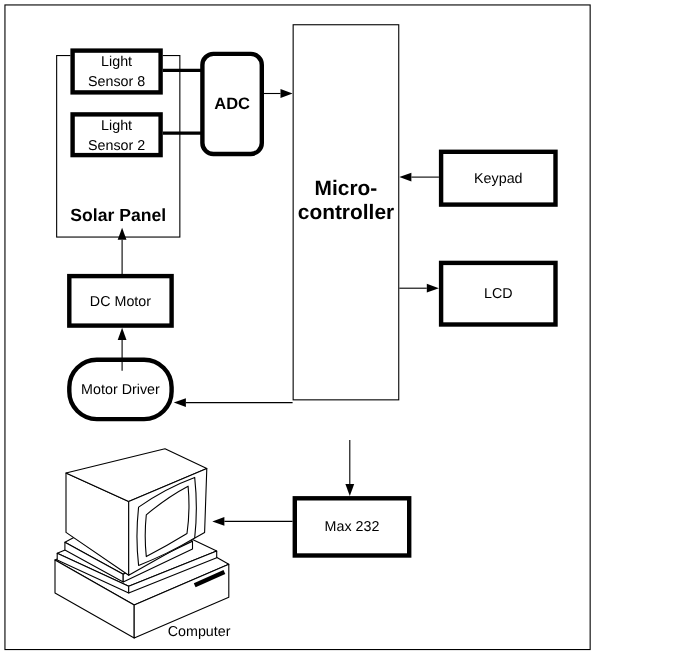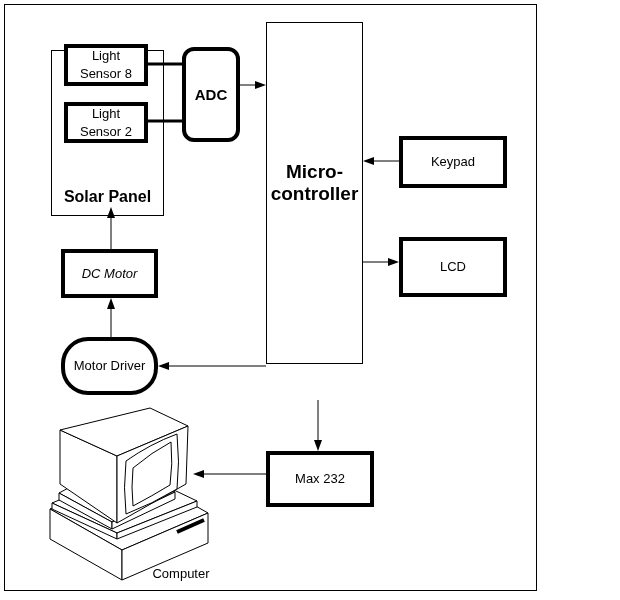--- a/index.html
+++ b/index.html
@@ -69,25 +69,25 @@
 </div>
 
 <div class="block" style="left:399px;top:136px;width:108px;height:52px;">
   <span>Keypad</span>
 </div>
 
 <div class="block" style="left:399px;top:237px;width:108px;height:60px;align-items:center;">
   <span>LCD</span>
 </div>
 
-<div class="block" style="left:61px;top:249px;width:97px;height:49px;font-style:italic;">
+<div class="block" style="left:61px;top:249px;width:97px;height:49px;">
   <span>DC Motor</span>
 </div>
 
-<div class="block" style="left:61px;top:337px;width:97px;height:58px;border-radius:27px;">
+<div class="block" style="left:61px;top:325px;width:97px;height:58px;border-radius:27px;">
   <span>Motor Driver</span>
 </div>
 
 <div class="block" style="left:266px;top:451px;width:108px;height:56px;">
   <span>Max 232</span>
 </div>
 
 <div class="computer-caption">Computer</div>
 
 <svg class="overlay" width="620" height="600" viewBox="0 0 620 600">

